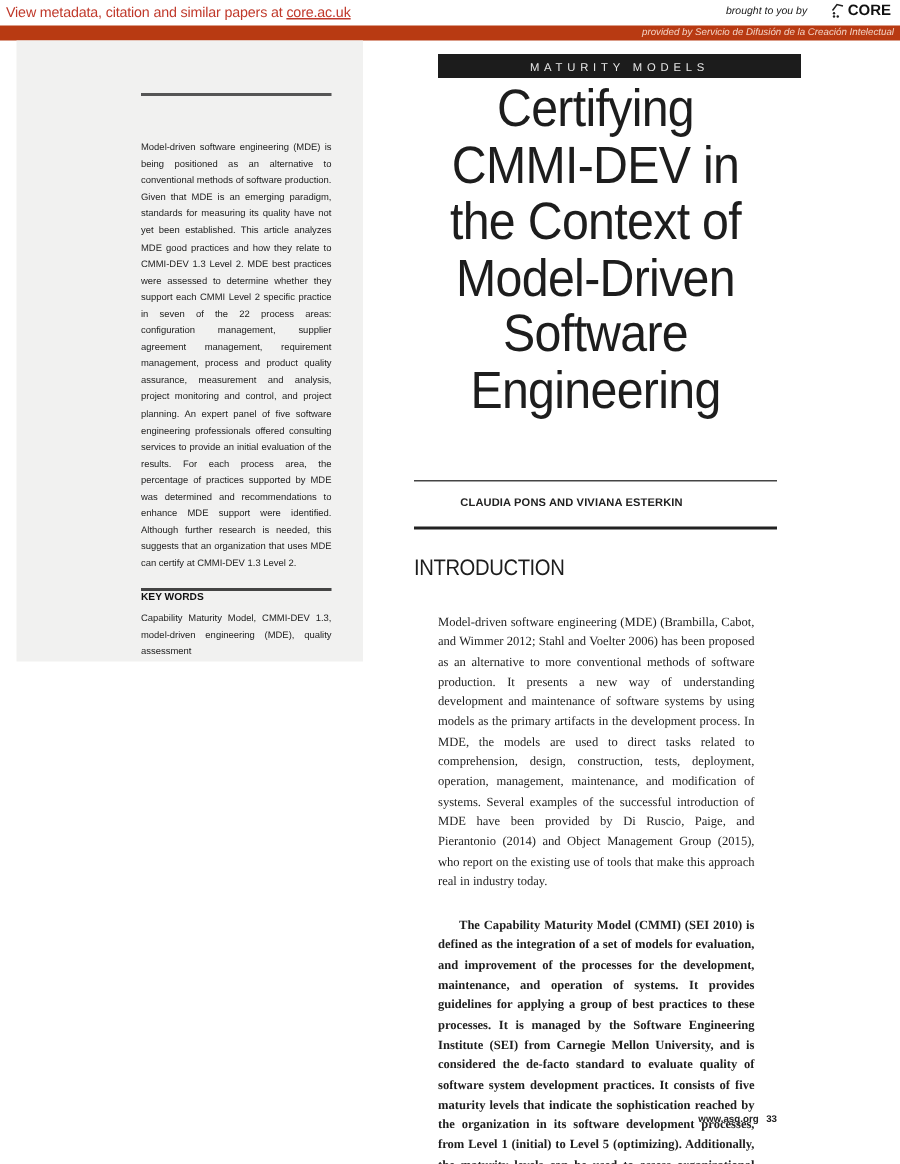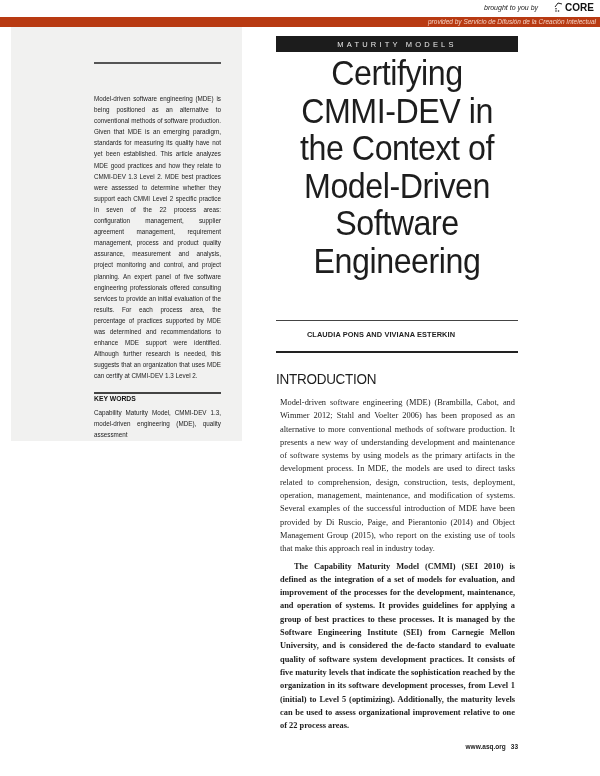--- a/index.html
+++ b/index.html
@@ -60,21 +60,21 @@
     position:absolute; left:83px; top:368px;
     font-size:6.8px; font-weight:bold; color:#111;
   }
   .kw-text {
     position:absolute; left:83px; top:380px; width:127px;
     font-size:6.3px; line-height:11px; color:#222; text-align:justify;
   }
 
   
   .section-band {
-    position:absolute; left:276px; top:36px; width:242px; height:16px;
+    position:absolute; left:292px; top:36px; width:242px; height:16px;
     background:#1c1c1c; color:#e8e8e8;
     font-size:7.5px; letter-spacing:3.2px;
     display:flex; align-items:center; justify-content:center;
   }
   .title {
     position:absolute; left:266px; top:54px; width:262px;
     font-family:"Liberation Sans", sans-serif;
     font-size:35px; line-height:37.5px; color:#1d1d1d;
     text-align:center; letter-spacing:-0.5px;
     transform:scaleX(0.92); transform-origin:center top;
@@ -93,32 +93,35 @@
     position:absolute; left:276px; top:370px;
     font-size:15px; color:#1d1d1d; letter-spacing:-0.3px;
     transform:scaleX(0.9); transform-origin:left top;
   }
   .body-text {
     position:absolute; left:276px; top:392px; width:243px;
     font-family:"Liberation Serif", serif;
     font-size:8.4px; line-height:13.3px; color:#1e1e1e;
     text-align:justify;
   }
-  .body-text p { margin:4px; }
+  .body-text p { margin:16px; }
   .body-text p + p { text-indent:14px;font-weight:bold; }
   .footer {
     position:absolute; left:276px; top:743px; width:242px;
     text-align:right; font-size:6.5px; font-weight:bold; color:#222;
   }
   .footer .pg { margin-left:5px; }
 </style>
 </head>
 <body>
 
 <div class="core-top">
+  <div class="core-link">
+    <span>View metadata, citation and similar papers at </span><span class="u">core.ac.uk</span>
+  </div>
   <div class="core-brand">
     <span>brought to you by</span>
     <span class="logo">
       <svg width="9" height="11" viewBox="0 0 9 11">
         <path d="M1 5 L4 1 L8 2" stroke="#222" stroke-width="1" fill="none"></path>
         <circle cx="2" cy="9" r="0.8" fill="#222"></circle>
           <circle cx="4.5" cy="9" r="0.8" fill="#222"></circle>
           <circle cx="2" cy="6.8" r="0.8" fill="#222"></circle>
       </svg>
       <span>CORE</span>

